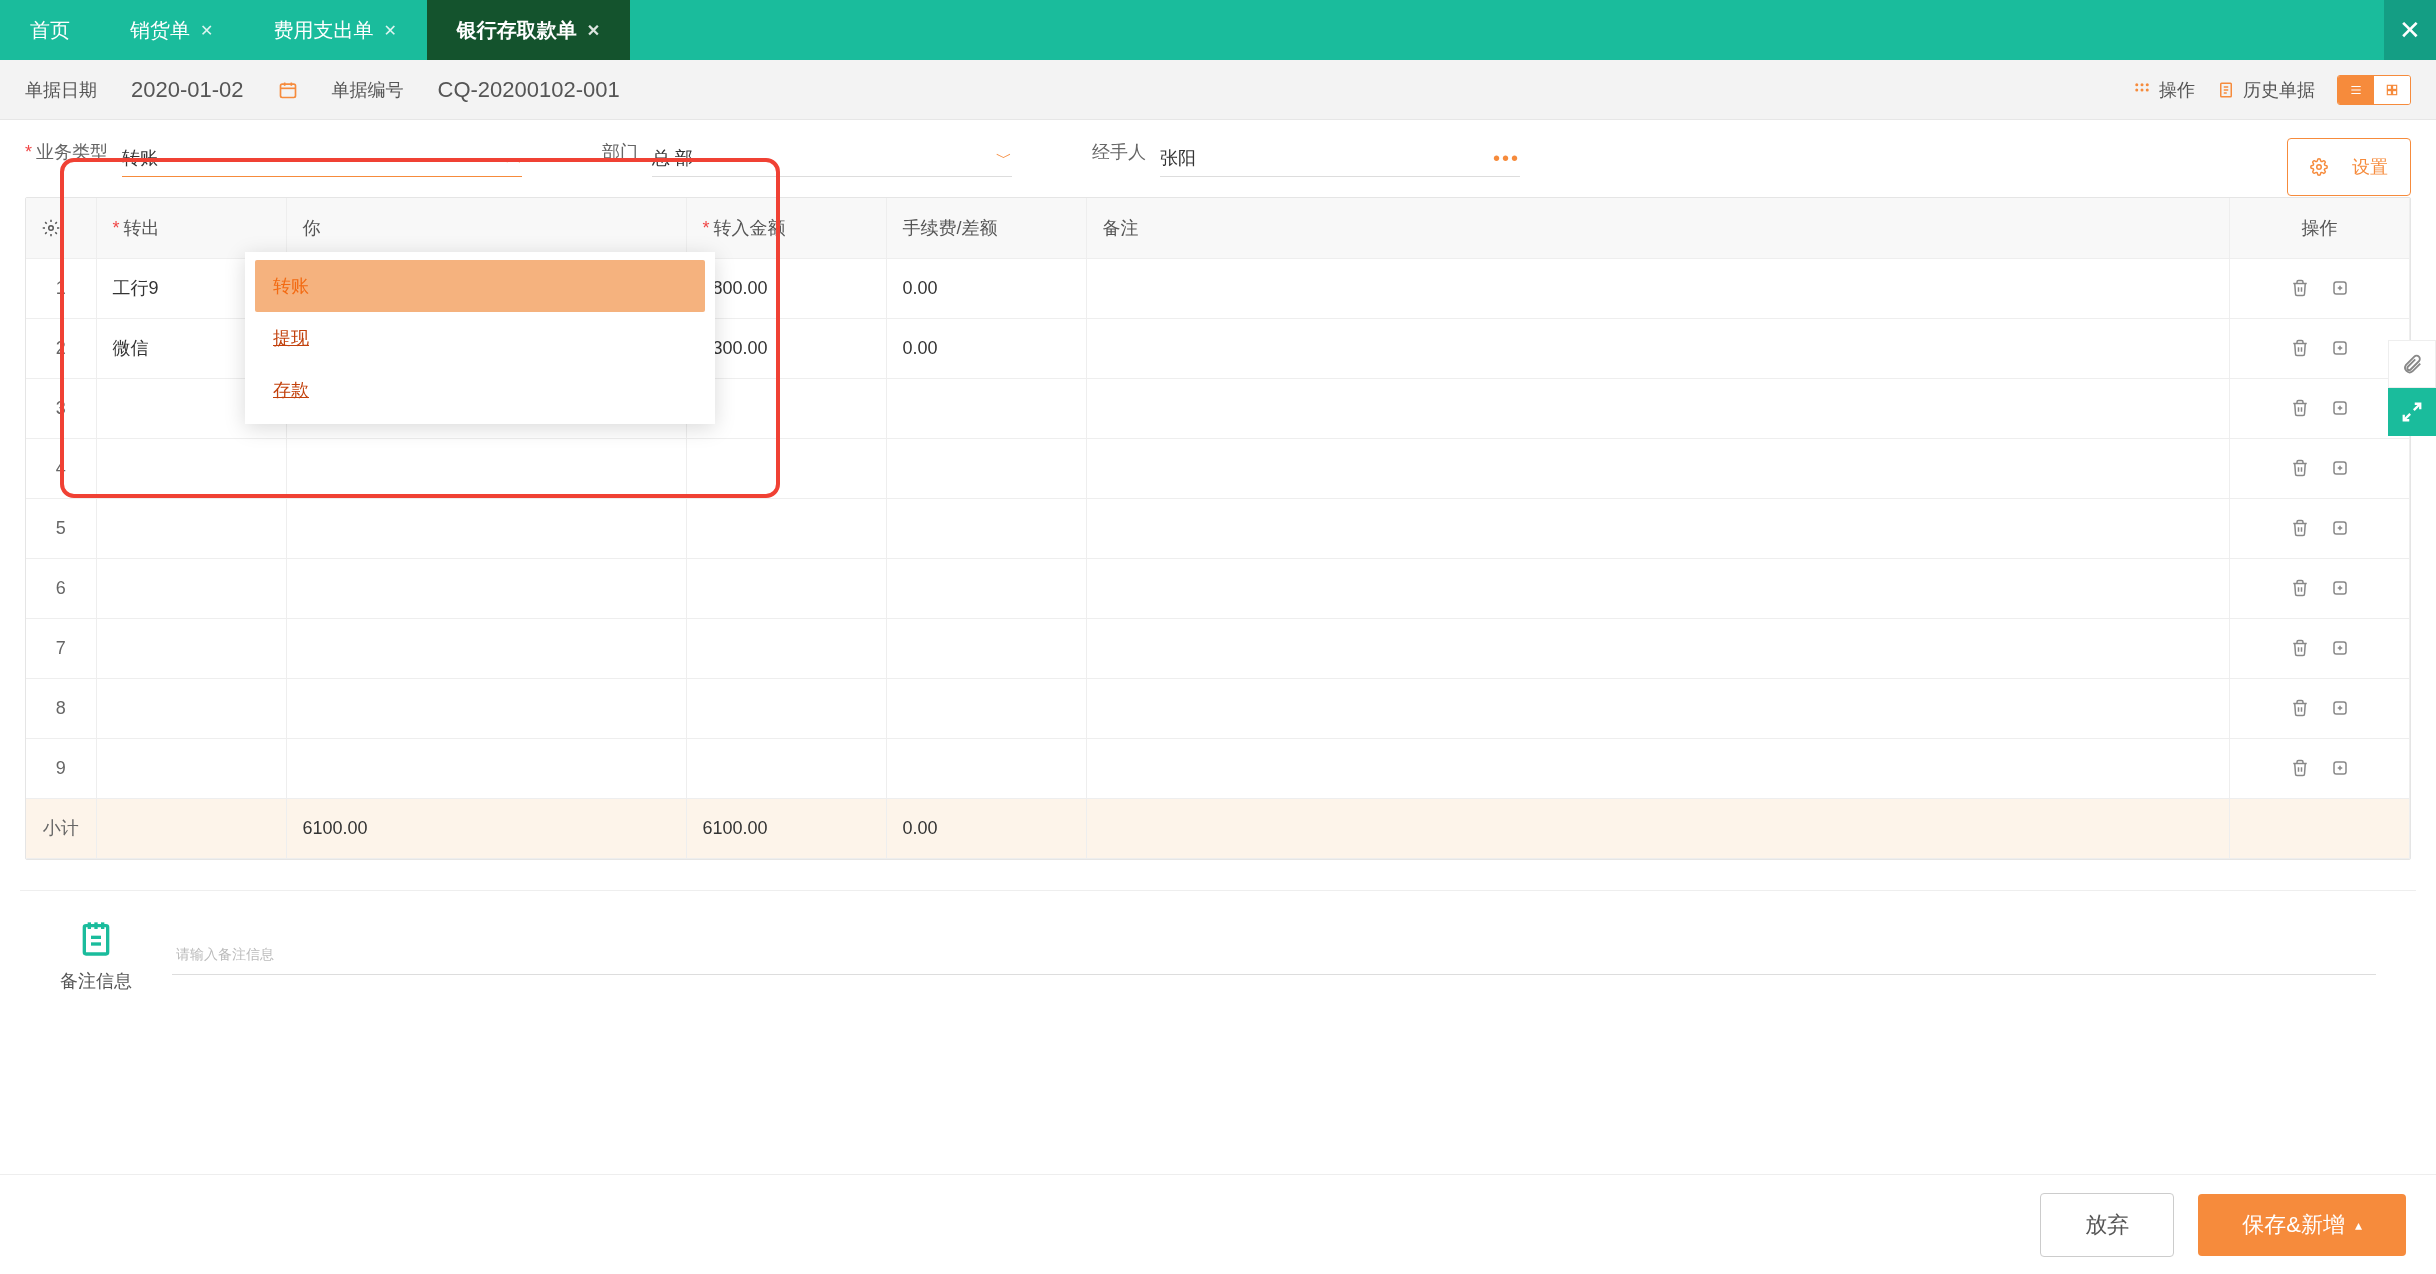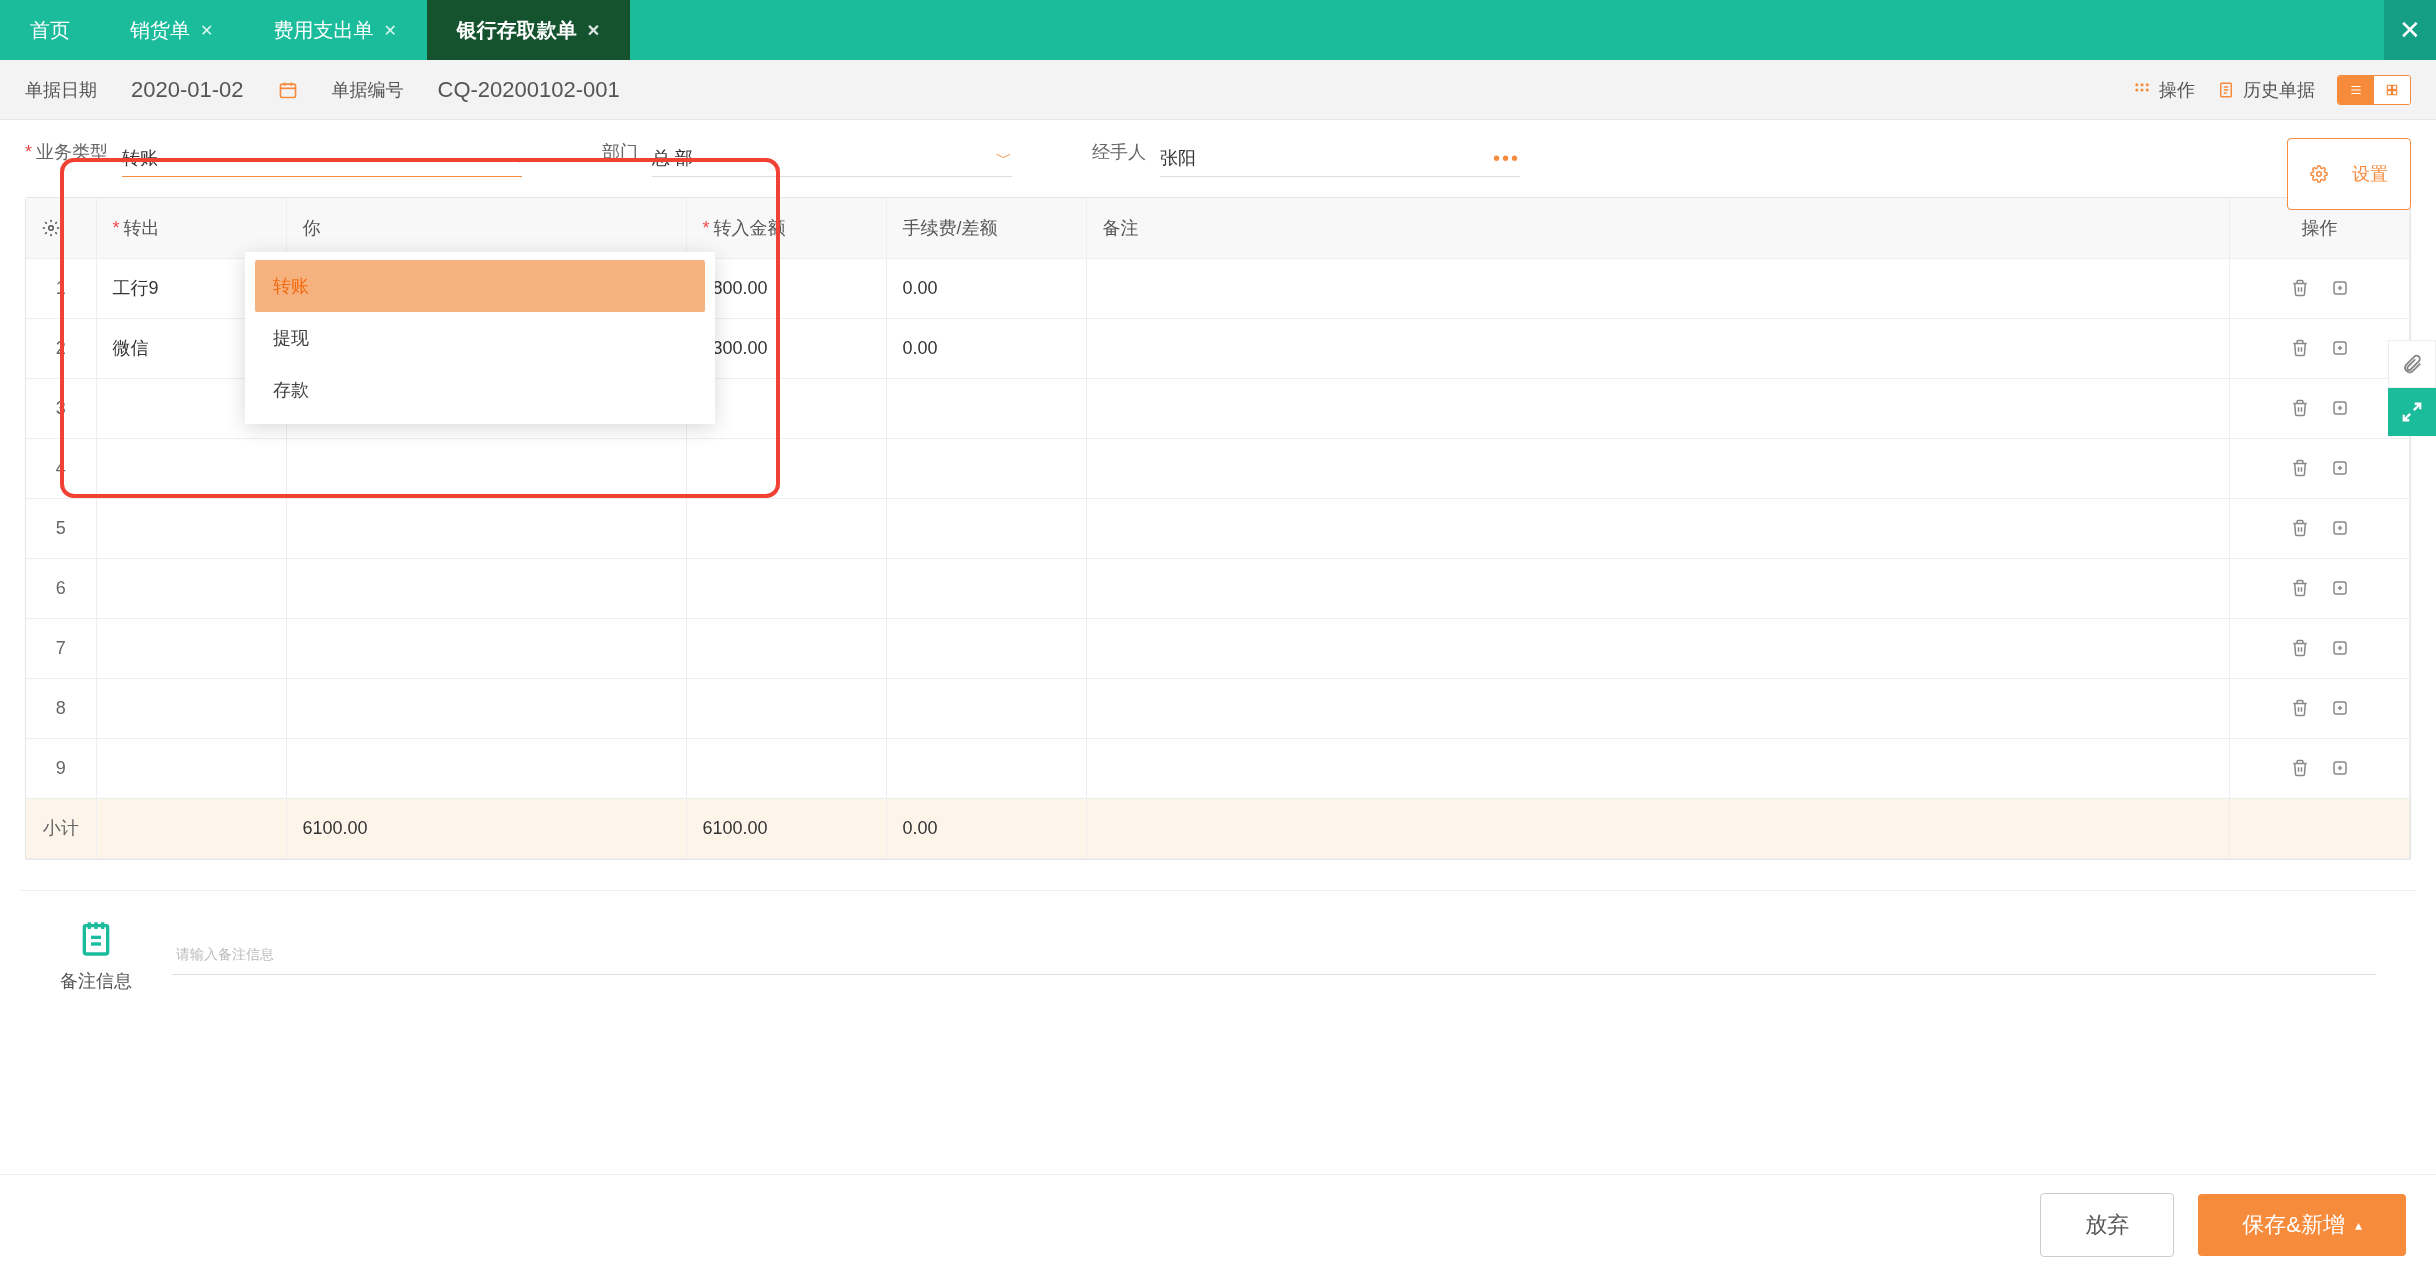--- a/index.html
+++ b/index.html
@@ -125,21 +125,21 @@
   justify-content: space-between;
   color: #333;
 }
 .filter-group-1 .filter-input { border-bottom-color: #f68b3c; }
 .chev { color: #f68b3c; font-size: 16px; }
 .ellipsis { color: #f68b3c; font-size: 20px; letter-spacing: 2px; }
 .settings-btn {
   border: 1px solid #f68b3c;
   color: #f68b3c;
   background: #fff;
-  padding: 23px 22px;
+  padding: 16px 22px;
   border-radius: 4px;
   font-size: 18px;
   display: flex;
   align-items: center;
   gap: 24px;
   cursor: pointer;
   position: absolute;
   right: 25px;
   top: 18px;
 }
@@ -168,21 +168,21 @@
   z-index: 100;
   padding: 8px 10px;
 }
 .dropdown-item {
   padding: 14px 18px;
   font-size: 18px;
   cursor: pointer;
   border-radius: 2px;
 }
 .dropdown-item.selected { background: #f5b27e; color: #f36a12; }
-.dropdown-item:not(.selected) { color: #404040; }
+.dropdown-item:not(.selected) { color: #c2410c; text-decoration: underline; }
 
 
 .table-wrap {
   margin: 0 25px;
   border: 1px solid #e5e5e5;
   border-radius: 2px;
   overflow: hidden;
 }
 .tbl { width: 100%; border-collapse: collapse; table-layout: fixed; }
 .tbl th, .tbl td {

